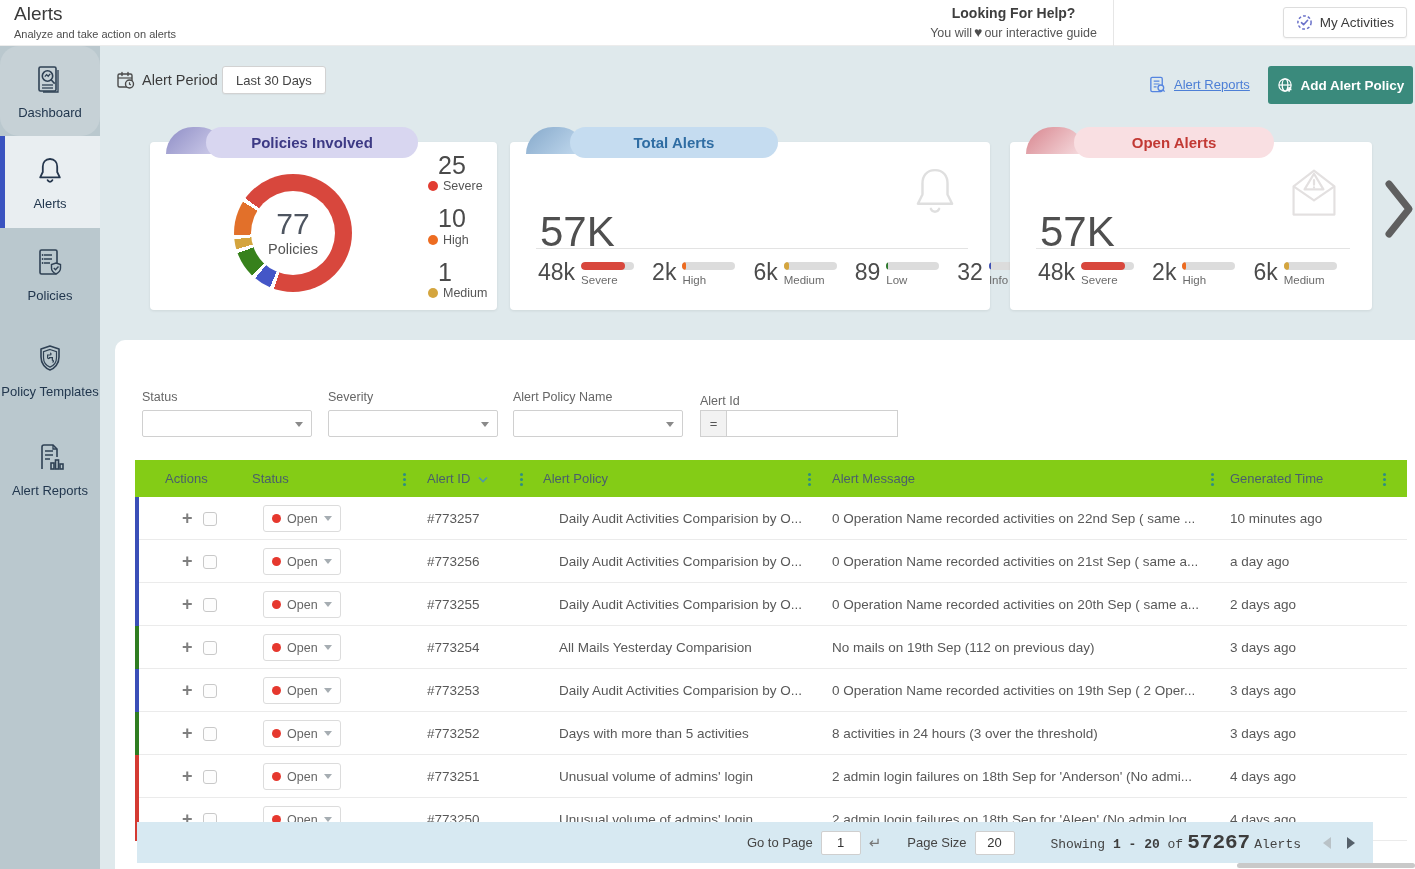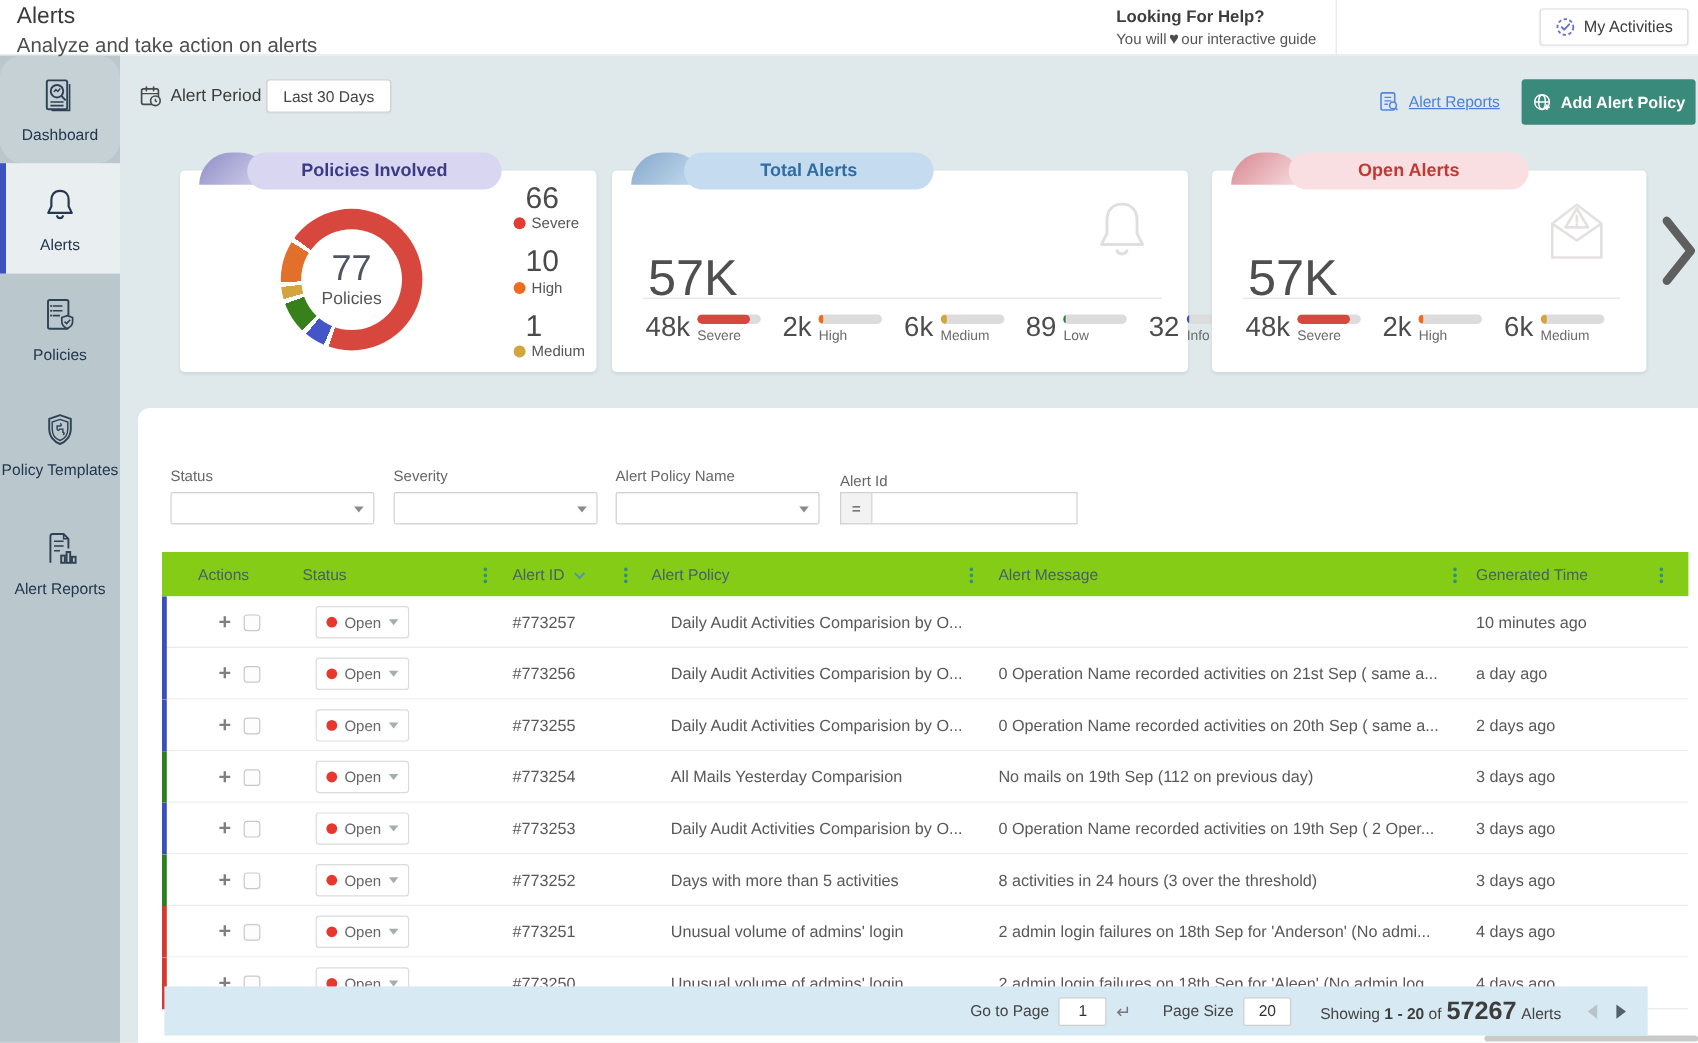--- a/index.html
+++ b/index.html
@@ -3,23 +3,23 @@
 <meta charset="utf-8">
 <style>
   * { margin:0; padding:0; box-sizing:border-box; }
   html,body { width:1415px; height:869px; overflow:hidden; background:#fff;
     font-family:"Liberation Sans","DejaVu Sans",sans-serif; }
 
   
   .topbar { position:absolute; left:0; top:0; width:1415px; height:46px; background:#fff;
     border-bottom:1px solid #ececec; z-index:30; }
   .page-title { position:absolute; left:14px; top:3px; font-size:19px; color:#3a3a3a; }
-  .page-subtitle { position:absolute; left:14px; top:28px; font-size:17px; color:#4d4d4d; }
+  .page-subtitle { position:absolute; left:14px; top:28px; font-size:11px; color:#4d4d4d; }
   .help-block { position:absolute; right:318px; top:5px; text-align:left; }
-  .help-title { font-size:14px; font-weight:700; color:#3e3e3e; }
+  .help-title { font-size:14px; font-weight:700; color:#3e3e3e;text-align:center; }
   .help-sub { font-size:12.5px; color:#555; margin-top:3px; }
   .heart { color:#4c4c4c; font-size:14px; padding:0 2px; }
   .top-divider { position:absolute; right:301px; top:0; width:1px; height:46px; background:#e6e6e6; }
   .activities-btn { position:absolute; right:8px; top:7px; height:31px; padding:0 12px;
     border:1px solid #ddd; border-radius:3px; background:#fff; display:flex; align-items:center;
     gap:7px; font-size:13.5px; color:#3c3c3c; box-shadow:0 1px 2px rgba(0,0,0,.05); cursor:pointer; }
 
   
   .sidebar { position:absolute; left:0; top:46px; width:100px; height:823px; background:#bac8ce; z-index:20; }
   .side-item { width:100px; display:flex; flex-direction:column; align-items:center; justify-content:center;
@@ -129,21 +129,21 @@
   .msg-cell { left:697px; width:390px; overflow:hidden; }
   .time-cell { left:1095px; }
 
   
   .tfooter { position:absolute; left:22px; top:482px; width:1236px; height:41px; background:#d7e9f2;
     display:flex; align-items:center; justify-content:flex-end; padding-right:12px; z-index:10; }
   .tfooter .lbl { font-size:13px; color:#444; }
   .pg-input { width:40px; height:24px; border:1px solid #cfcfcf; border-radius:2px; background:#fff;
     text-align:center; font-size:13px; color:#333; margin:0 8px; }
   .return-icon { font-size:15px; color:#777; margin-right:26px; cursor:pointer; }
-  .showing { font-size:13px; color:#444; margin-left:16px; }
+  .showing { font-size:13px; color:#444; margin-left:28px;font-family:Liberation Mono, monospace; }
   .total-big { font-size:21px; font-weight:700; color:#3d3d3d; padding:0 4px; }
   .pager-arrow { width:0; height:0; border:6px solid transparent; margin-left:16px; cursor:pointer; }
   .arrow-prev { border-right:8px solid #b9c2c7; }
   .arrow-next { border-left:8px solid #55606a; }
   .hscroll-thumb { position:absolute; left:1122px; top:523px; width:178px; height:5px; background:#c9c9c9;
     border-radius:3px; cursor:pointer; }
 
   svg { display:block; }
 </style>
 </head>
@@ -274,21 +274,21 @@
   <div class="card card1">
     <div class="dome dome1"></div>
     <div class="pill pill1">Policies Involved</div>
     <div class="donut" id="donut" style="background: conic-gradient(rgb(216, 71, 61) 0deg, rgb(216, 71, 61) 199deg, rgb(255, 255, 255) 199deg, rgb(255, 255, 255) 203deg, rgb(68, 86, 199) 203deg, rgb(68, 86, 199) 220deg, rgb(255, 255, 255) 220deg, rgb(255, 255, 255) 224deg, rgb(55, 129, 28) 224deg, rgb(55, 129, 28) 250deg, rgb(255, 255, 255) 250deg, rgb(255, 255, 255) 254deg, rgb(212, 165, 62) 254deg, rgb(212, 165, 62) 264deg, rgb(255, 255, 255) 264deg, rgb(255, 255, 255) 268deg, rgb(226, 112, 42) 268deg, rgb(226, 112, 42) 302deg, rgb(255, 255, 255) 302deg, rgb(255, 255, 255) 306deg, rgb(216, 71, 61) 306deg, rgb(216, 71, 61) 360deg);"></div>
     <div class="donut-center">
       <div class="donut-value">77</div>
       <div class="donut-label">Policies</div>
     </div>
     <div class="legend" id="donut-legend">
   <div class="lg-item">
-    <div class="lg-value">66</div>
+    <div class="lg-value">25</div>
     <div class="lg-row">
       <span class="lg-dot" style="background: rgb(226, 61, 50);"></span>
       <span class="lg-label">Severe</span>
     </div>
   </div>
 
   <div class="lg-item">
     <div class="lg-value">10</div>
     <div class="lg-row">
       <span class="lg-dot" style="background: rgb(237, 108, 33);"></span>
@@ -479,20 +479,21 @@
     <span class="row-bar" style="background: rgb(58, 79, 184);"></span>
     <span class="row-plus">+</span>
     <span class="row-check"></span>
     <span class="status-btn">
       <i class="status-dot" style="background: rgb(230, 56, 46);"></i>
       <span class="status-text">Open</span>
       <i class="caret-down"></i>
     </span>
     <span class="cell id-cell">#773257</span>
     <span class="cell policy-cell">Daily Audit Activities Comparision by O...</span>
+    <span class="cell msg-cell">0 Operation Name recorded activities on 22nd Sep ( same ...</span>
     <span class="cell time-cell">10 minutes ago</span>
   </div>
 
   <div class="trow">
     <span class="row-bar" style="background: rgb(58, 79, 184);"></span>
     <span class="row-plus">+</span>
     <span class="row-check"></span>
     <span class="status-btn">
       <i class="status-dot" style="background: rgb(230, 56, 46);"></i>
       <span class="status-text">Open</span>

